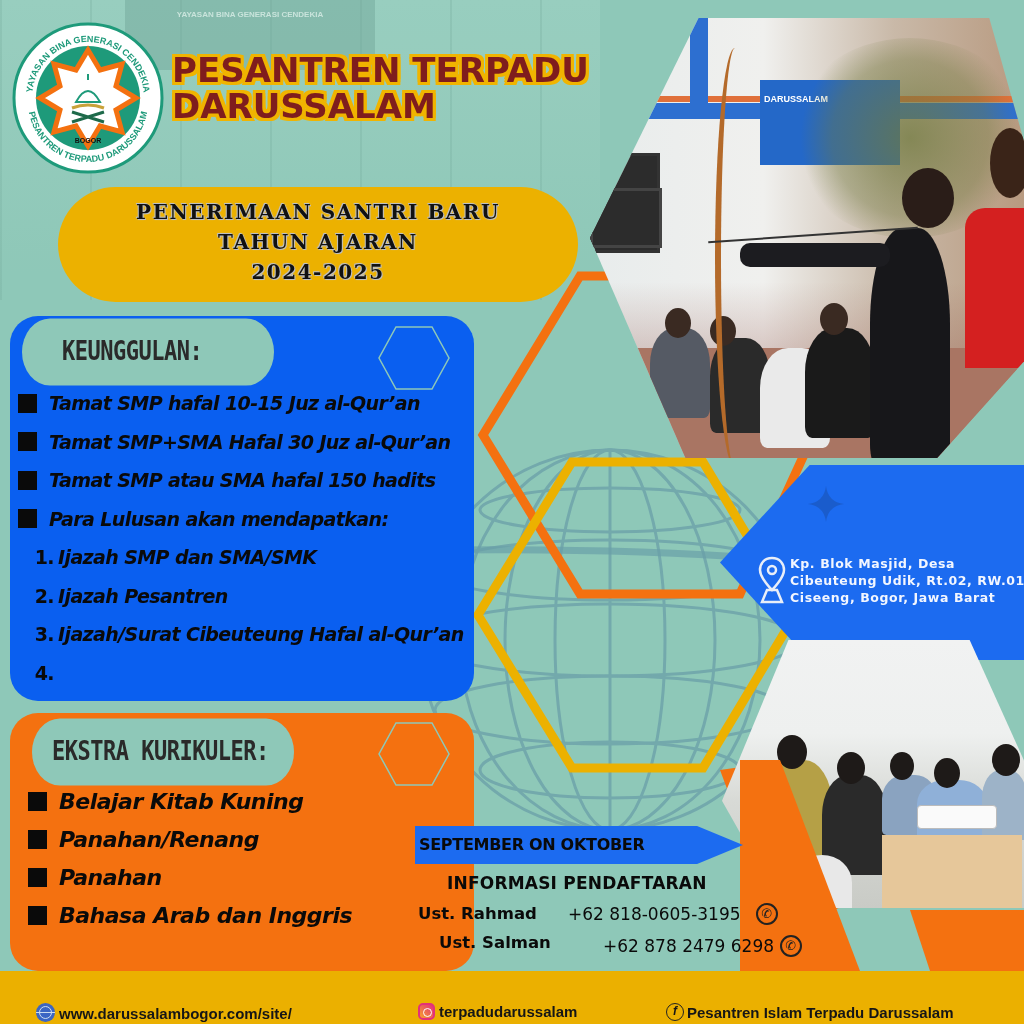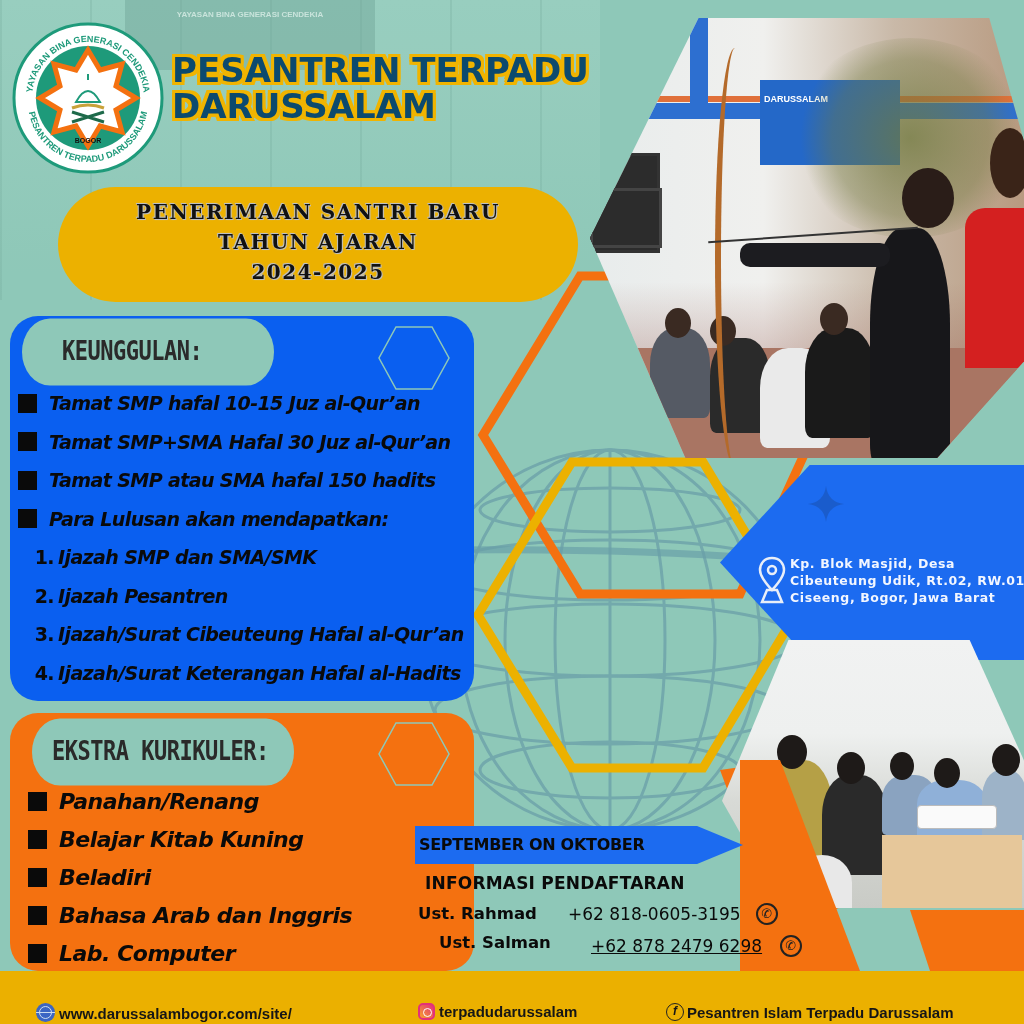--- a/index.html
+++ b/index.html
@@ -34,21 +34,21 @@
   .globe { left: 400px; top: 430px; width: 420px; height: 420px; }
 
   
   .logo { left: 12px; top: 22px; width: 152px; height: 152px; }
 
   
   .title {
     left: 172px; top: 52px; width: 470px;
     font-family: "DejaVu Sans", sans-serif;
     font-weight: bold; font-size: 34px; line-height: 36px;
-    color: #0c4a6e;
+    color: #7f1d1d;
     letter-spacing: 0px;
     text-shadow:
       -3px -3px 0 #f0b400, 3px -3px 0 #f0b400, -3px 3px 0 #f0b400, 3px 3px 0 #f0b400,
       0 -3px 0 #f0b400, 0 3px 0 #f0b400, -3px 0 0 #f0b400, 3px 0 0 #f0b400;
   }
 
   
   .pill-yellow {
     left: 58px; top: 187px; width: 520px; height: 115px;
     background: #ecb100; border-radius: 58px;
@@ -143,21 +143,21 @@
 
   
   .date-banner {
     left: 415px; top: 826px; width: 328px; height: 38px;
     background: #1c6bf0;
     clip-path: polygon(0 0, 86% 0, 100% 50%, 86% 100%, 0 100%);
     font-family: "DejaVu Sans", sans-serif; font-weight: bold; font-size: 16px;
     line-height: 38px; padding-left: 4px; letter-spacing: -0.3px; color: #0a0a0a;
   }
   .info-title {
-    left: 425px; top: 873px; font-family: "DejaVu Sans", sans-serif; font-weight: bold;
+    left: 447px; top: 873px; font-family: "DejaVu Sans", sans-serif; font-weight: bold;
     font-size: 17px; letter-spacing: 0.2px; color: #0a0a0a; white-space: nowrap;
   }
   .contact-row {
     position: absolute; font-family: "DejaVu Sans", sans-serif; font-weight: bold;
     font-size: 16.5px; color: #0a0a0a; white-space: nowrap;
   }
   .contact-name { position: absolute; left: 0; text-align: right; }
   .contact-phone { position: absolute; font-weight: normal; font-size: 17px; }
   .phone-icon {
     position: absolute; width: 22px; height: 22px; border: 2px solid #222; border-radius: 50%;
@@ -318,68 +318,63 @@
   <li class="sub">
       <span class="num">2.</span>
       <span>Ijazah Pesantren</span>
     </li>
   <li class="sub">
       <span class="num">3.</span>
       <span>Ijazah/Surat Cibeuteung Hafal al-Qur’an</span>
     </li>
   <li class="sub">
       <span class="num">4.</span>
-      <span>Ijazah/Surat Keterangan Hafal al-Hadits</span>
     </li>
 </ul>
 
 <div class="abs panel-orange"></div>
 <div class="section-pill" style="left:32px; top:724px; width:262px; padding-left:20px;">EKSTRA KURIKULER:</div>
 <svg class="hex-outline" style="left:378px; top:722px;" viewBox="0 0 72 64">
   <polygon points="18,1 54,1 71,32 54,63 18,63 1,32" fill="none" stroke="#8ec8b8" stroke-width="1.5"></polygon>
 </svg>
 <ul class="list orange-list">
   <li>
       <span class="sq"></span>
+      <span>Belajar Kitab Kuning</span>
+    </li>
+  <li>
+      <span class="sq"></span>
       <span>Panahan/Renang</span>
     </li>
   <li>
       <span class="sq"></span>
-      <span>Belajar Kitab Kuning</span>
-    </li>
-  <li>
-      <span class="sq"></span>
-      <span>Beladiri</span>
+      <span>Panahan</span>
     </li>
   <li>
       <span class="sq"></span>
       <span>Bahasa Arab dan Inggris</span>
-    </li>
-  <li>
-      <span class="sq"></span>
-      <span>Lab. Computer</span>
     </li>
 </ul>
 
 <svg class="abs" style="left:740px; top:760px; width:284px; height:211px;" viewBox="0 0 284 211">
   <polygon points="0,0 40,0 120,211 0,211" fill="#f47110"></polygon>
   <polygon points="170,150 284,150 284,211 190,211" fill="#f47110"></polygon>
 </svg>
 
 <div class="abs date-banner">SEPTEMBER ON OKTOBER</div>
 <div class="abs info-title">INFORMASI PENDAFTARAN</div>
 
 <div class="contact-row" style="left:418px; top:904px; width:370px; height:26px;">
   <span class="contact-name">Ust. Rahmad</span>
   <span class="contact-phone" style="left:150px;">+62 818-0605-3195</span>
   <span class="phone-icon" style="left:338px; top:-1px;">✆</span>
 </div>
 <div class="contact-row" style="left:418px; top:933px; width:370px; height:26px;margin-left:21px;">
   <span class="contact-name">Ust. Salman</span>
-  <span class="contact-phone" style="left:152px; top:3px;text-decoration:underline;">+62 878 2479 6298</span>
+  <span class="contact-phone" style="left:164px; top:3px;">+62 878 2479 6298</span>
   <span class="phone-icon" style="left:341px; top:2px;">✆</span>
 </div>
 
 <div class="abs footer">
   <div class="footer-item" style="left:36px;">
     <span class="globe-icon"></span>
     <span>www.darussalambogor.com/site/</span>
   </div>
   <div class="footer-item" style="left:418px;">
     <span class="ig-icon"></span>

